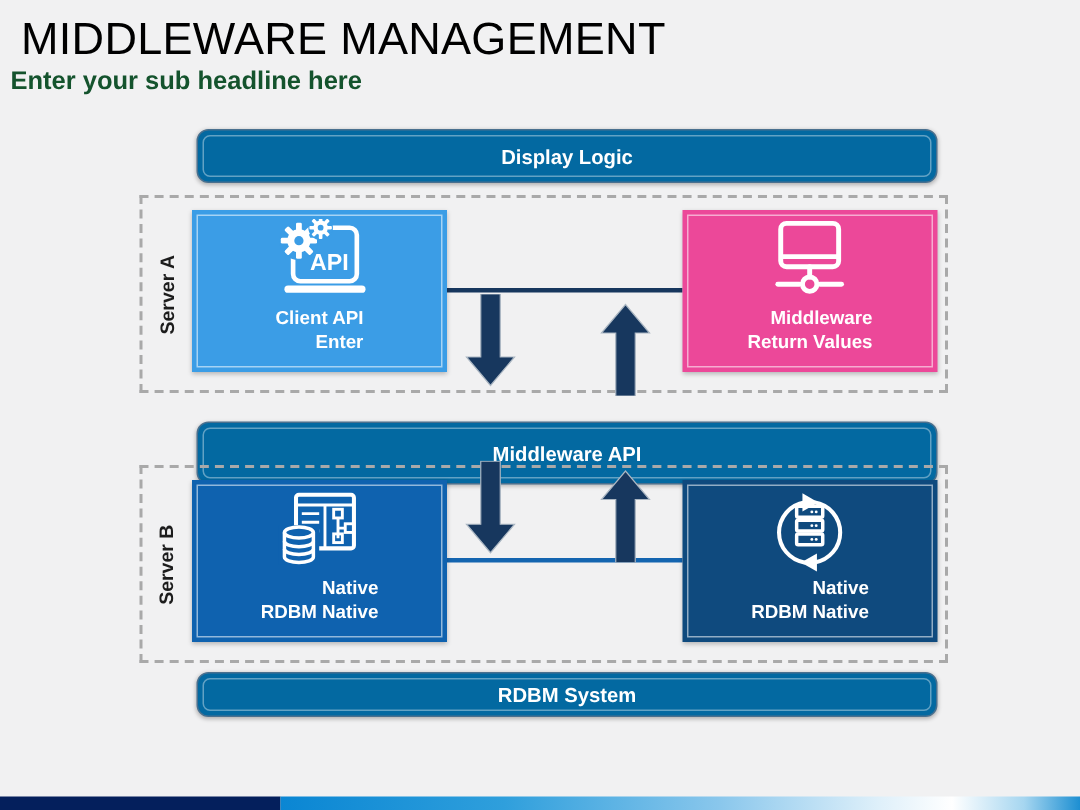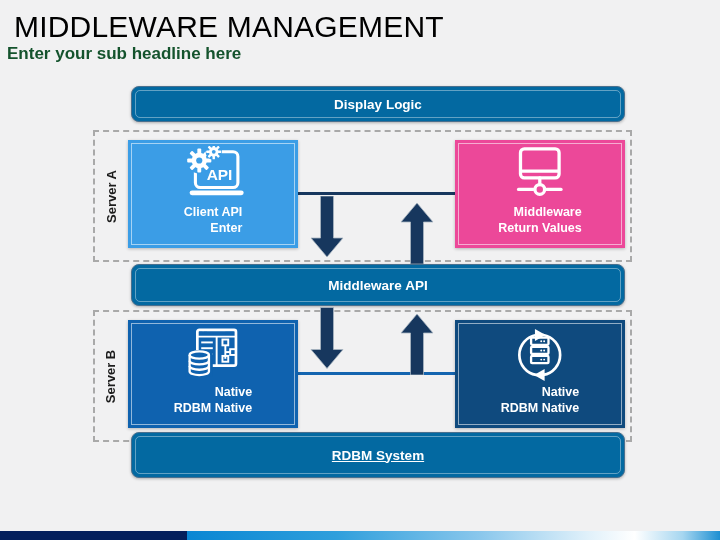--- a/index.html
+++ b/index.html
@@ -23,22 +23,22 @@
     display:flex;align-items:center;justify-content:center;
     color:#fff;font-weight:bold;font-size:13.5px;
     box-shadow:0 1px 3px rgba(0,0,0,.28);
     box-sizing:border-box;
   }
   .navy-bar::before{
     content:"";position:absolute;inset:3px;
     border:1px solid rgba(255,255,255,.38);border-radius:5px;pointer-events:none;
   }
   .bar-top{top:86px;height:36px;}
-  .bar-mid{top:264px;height:42px;}
-  .bar-bottom{top:432px;height:46px;text-decoration:underline;}
+  .bar-mid{top:281px;height:42px;}
+  .bar-bottom{top:448px;height:30px;}
   
   .dashed-box{
     position:absolute;left:93px;width:539px;height:132px;
     border:2px dashed #a9a9a9;box-sizing:border-box;
   }
   .dash-a{top:130px;}
   .dash-b{top:310px;}
   .server-label-wrap{
     position:absolute;left:95px;width:32px;height:132px;
     display:flex;align-items:center;justify-content:center;

